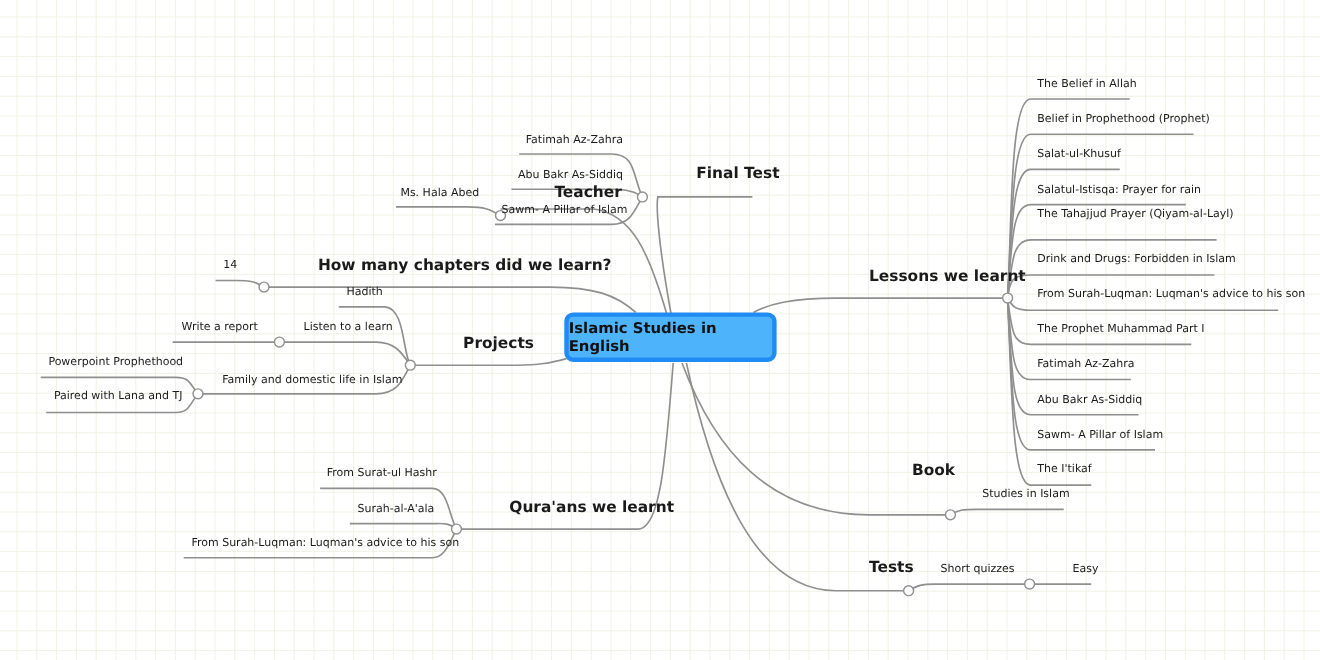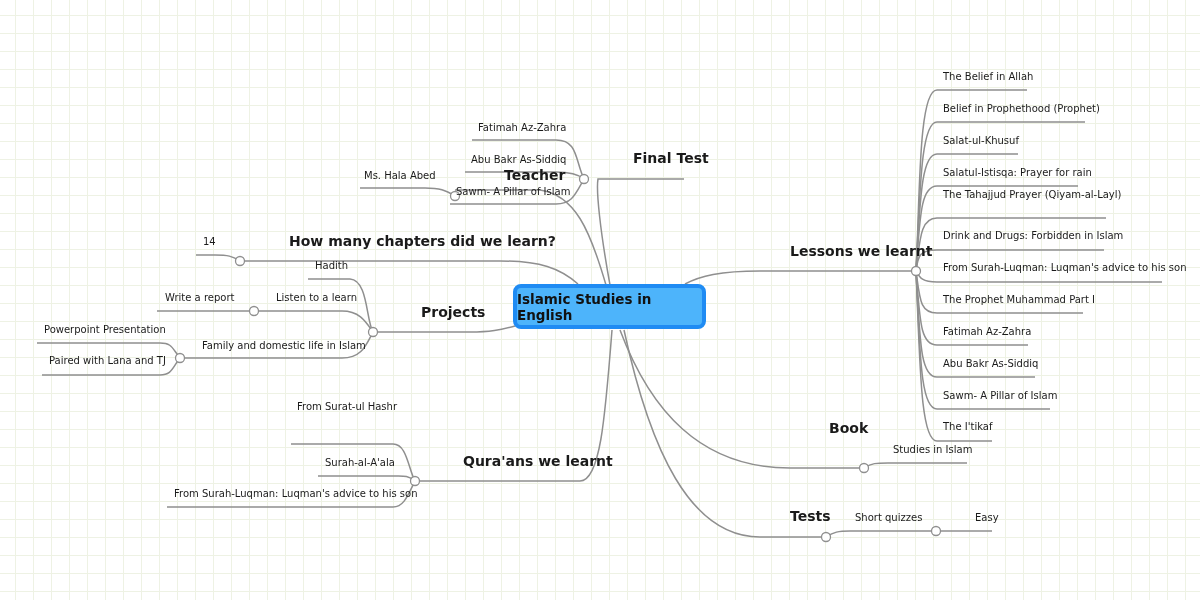--- a/index.html
+++ b/index.html
@@ -105,25 +105,25 @@
 <div class="lbl leaf" style="left:364px;top:171px">Ms. Hala Abed</div>
 
 <div class="lbl topic" style="left:265px;top:234px">How many chapters did we learn?</div>
 <div class="lbl leaf" style="left:203px;top:237px">14</div>
 
 <div class="lbl topic" style="left:397px;top:305px">Projects</div>
 <div class="lbl leaf" style="left:315px;top:261px">Hadith</div>
 <div class="lbl leaf" style="left:276px;top:293px">Listen to a learn</div>
 <div class="lbl leaf" style="left:165px;top:293px">Write a report</div>
 <div class="lbl leaf" style="left:202px;top:341px">Family and domestic life in Islam</div>
-<div class="lbl leaf" style="left:44px;top:325px">Powerpoint Presentation</div>
+<div class="lbl leaf" style="left:44px;top:325px">Powerpoint Prophethood</div>
 <div class="lbl leaf" style="left:49px;top:356px">Paired with Lana and TJ</div>
 
 <div class="lbl topic" style="left:439px;top:454px">Qura'ans we learnt</div>
-<div class="lbl leaf" style="left:297px;top:402px">From Surat-ul Hashr</div>
+<div class="lbl leaf" style="left:297px;top:426px">From Surat-ul Hashr</div>
 <div class="lbl leaf" style="left:325px;top:458px">Surah-al-A'ala</div>
 <div class="lbl leaf" style="left:174px;top:489px">From Surah-Luqman: Luqman's advice to his son</div>
 
 <div class="lbl topic" style="left:766px;top:244px">Lessons we learnt</div>
 <div class="lbl leaf" style="left:943px;top:72px">The Belief in Allah</div>
 <div class="lbl leaf" style="left:943px;top:104px">Belief in Prophethood (Prophet)</div>
 <div class="lbl leaf" style="left:943px;top:136px">Salat-ul-Khusuf</div>
 <div class="lbl leaf" style="left:943px;top:168px">Salatul-Istisqa: Prayer for rain</div>
 <div class="lbl leaf" style="left:943px;top:190px">The Tahajjud Prayer (Qiyam-al-Layl)</div>
 <div class="lbl leaf" style="left:943px;top:231px">Drink and Drugs: Forbidden in Islam</div>

